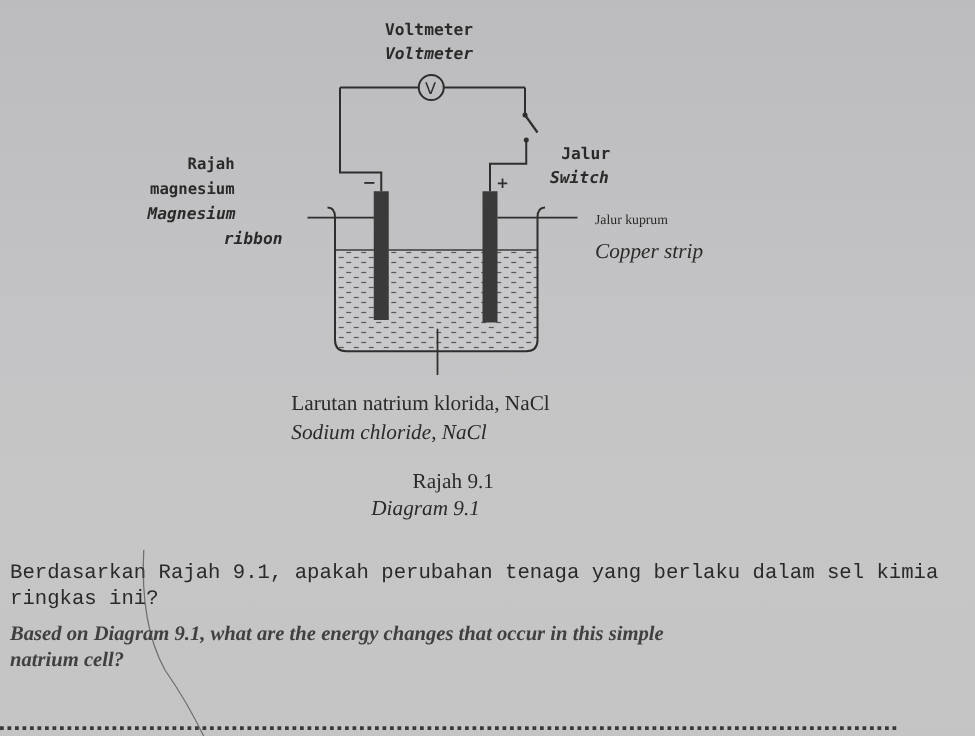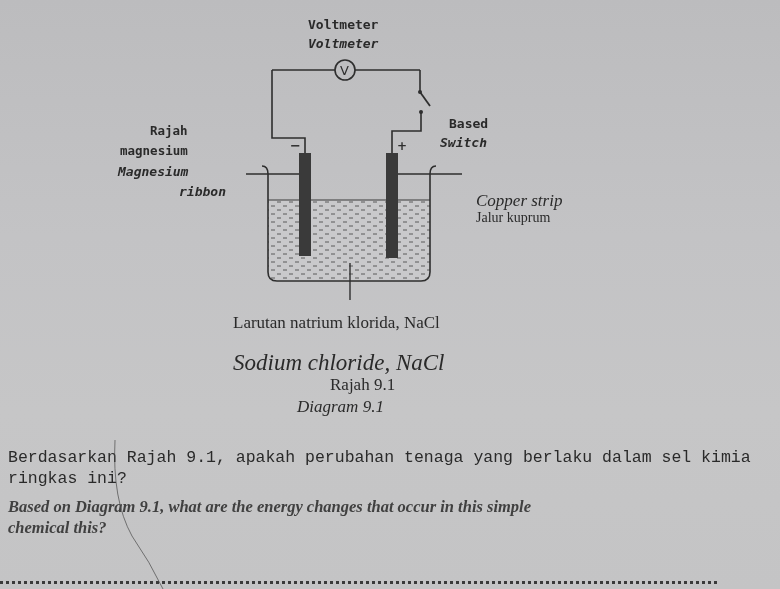--- a/index.html
+++ b/index.html
@@ -52,26 +52,26 @@
   #lbl-mg-1 { left: 150px; top: 123px; font-size: 12.5px; width: 30px; }
   #lbl-mg-2 { left: 120px; top: 143px; font-size: 12.5px; }
   #lbl-mg-3 { left: 118px; top: 164px; font-size: 13px; }
   #lbl-mg-4 { left: 140px; top: 184px; font-size: 13px; margin-left: 39px; }
 
   
   #lbl-switch-ms { left: 449px; top: 116px; font-size: 13px; }
   #lbl-switch-en { left: 440px; top: 135px; font-size: 13px; }
 
   
-  #lbl-cu-ms { left: 476px; top: 170px; font-size: 14px; margin-top: 40px; }
+  #lbl-cu-ms { left: 476px; top: 170px; font-size: 11px; }
   #lbl-cu-en { left: 476px; top: 191px; font-size: 17px; }
 
   
   #lbl-sol-ms { left: 233px; top: 313px; font-size: 17px; }
-  #lbl-sol-en { left: 233px; top: 350px; font-size: 23px; }
+  #lbl-sol-en { left: 233px; top: 336px; font-size: 17px; }
 
   
   #caption-ms { left: 318px; top: 375px; font-size: 17px; margin-left: 12px; }
   #caption-en { left: 297px; top: 397px; font-size: 17px; }
 
   
   .question {
     position: absolute;
     left: 8px;
     top: 447px;
@@ -164,37 +164,37 @@
   </svg>
 
   <div class="label mono-bold" id="lbl-voltmeter-ms">Voltmeter</div>
   <div class="label mono-italic" id="lbl-voltmeter-en">Voltmeter</div>
 
   <div class="label mono-bold" id="lbl-mg-1">Rajah</div>
   <div class="label mono-bold" id="lbl-mg-2">magnesium</div>
   <div class="label mono-italic" id="lbl-mg-3">Magnesium</div>
   <div class="label mono-italic" id="lbl-mg-4">ribbon</div>
 
-  <div class="label mono-bold" id="lbl-switch-ms">Based</div>
+  <div class="label mono-bold" id="lbl-switch-ms">Jalur</div>
   <div class="label mono-italic" id="lbl-switch-en">Switch</div>
 
   <div class="label serif" id="lbl-cu-ms">Jalur kuprum</div>
   <div class="label serif-italic" id="lbl-cu-en">Copper strip</div>
 </div>
 
 <div class="label serif" id="lbl-sol-ms">Larutan natrium klorida, NaCl</div>
 <div class="label serif-italic" id="lbl-sol-en">Sodium chloride, NaCl</div>
 
 <div class="label serif" id="caption-ms">Rajah 9.1</div>
 <div class="label serif-italic" id="caption-en">Diagram 9.1</div>
 
 <div class="question">
   <p class="ms">Berdasarkan Rajah 9.1, apakah perubahan tenaga yang berlaku dalam sel kimia</p>
   <p class="ms">ringkas ini?</p>
   <p class="en">Based on Diagram 9.1, what are the energy changes that occur in this simple</p>
-  <p class="en" style="margin-top:0">chemical this?</p>
+  <p class="en" style="margin-top:0">natrium cell?</p>
 </div>
 
 <div class="answer-line"></div>
 
 <svg class="crease" width="780" height="589">
   <path d="M115,440 Q112,500 132,536 Q150,562 163,589" fill="none" stroke="#4a4a4a" stroke-width="1" opacity="0.7"></path>
 </svg>
 
 </body></html>

